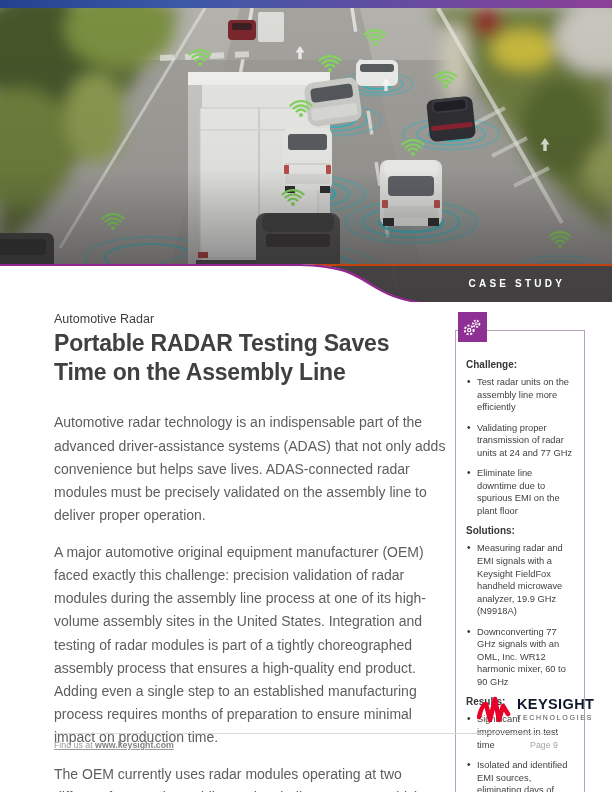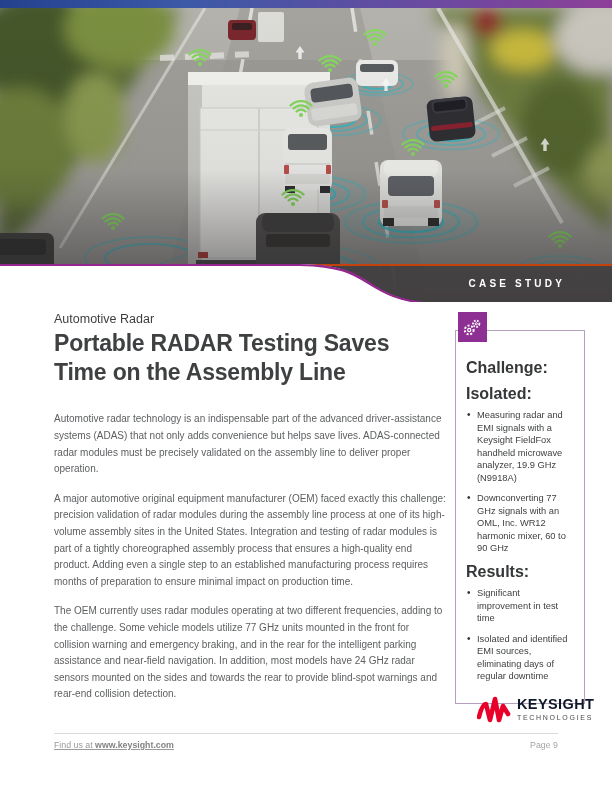--- a/index.html
+++ b/index.html
@@ -14,28 +14,28 @@
   
   .case-band{position:absolute;left:0;top:256px;width:612px;height:38px;
              background:rgba(66,63,65,0.92);border-top:2px solid #c2410c;box-sizing:border-box;}
   .swoosh{position:absolute;left:0;top:-2px;}
   .case-label{position:absolute;right:47px;top:12px;color:#ffffff;font-size:10px;
               font-weight:bold;letter-spacing:3.2px;}
   
   .main-col{position:absolute;left:54px;top:312px;width:392px;}
   .eyebrow{font-size:12.5px;color:#3e3e3e;margin:0 0 3px 0;}
   .title{font-size:23px;color:#3e4041;line-height:1.27;font-weight:700;margin:0 0 24px 0;letter-spacing:-0.2px;}
-  .para{font-size:10px;color:#5c5e60;line-height:1.66;margin:4px 0 13px 0;}
+  .para{font-size:14px;color:#5c5e60;line-height:1.66;margin:4px 0 13px 0;}
   
   .sidebar{position:absolute;left:455px;top:312px;width:130px;}
   .badge{position:absolute;left:3px;top:0;width:29px;height:30px;background:#8e2f93;
          display:flex;align-items:center;justify-content:center;}
   .side-box{box-sizing:border-box;margin-top:18px;width:130px;border:1px solid #b79fc0;
             padding:28px 10px 12px 10px;}
-  .side-h{font-size:16px;font-weight:bold;color:#353738;margin:8px 0 6px 0;}
+  .side-h{font-size:10px;font-weight:bold;color:#353738;margin:8px 0 6px 0;}
   .side-h:first-child{margin-top:0;}
   .side-ul{list-style:none;margin:0;padding:0;}
   .side-ul li{position:relative;font-size:9.3px;color:#3f4142;line-height:1.35;
               padding-left:11px;margin:0 0 8px 0;}
   .side-ul li::before{content:"•";position:absolute;left:1px;top:-1px;color:#2f3132;font-size:10px;}
   
   .logo{position:absolute;left:477px;top:694px;display:flex;align-items:center;}
   .logo-text{margin-left:6px;}
   .logo-name{font-size:14.5px;font-weight:bold;color:#0f172a;letter-spacing:0.4px;line-height:1;}
   .logo-sub{font-size:7px;color:#4a4a4a;letter-spacing:1.7px;line-height:1;margin-top:2px;}
@@ -272,21 +272,26 @@
         <g stroke="#ffffff" fill="none">
           <circle cx="6.2" cy="12" r="4.4" stroke-width="2" stroke-dasharray="2 1.7"></circle>
           <circle cx="6.2" cy="12" r="1.6" stroke-width="1.2"></circle>
           <circle cx="13.2" cy="5.8" r="3.2" stroke-width="1.8" stroke-dasharray="1.7 1.4"></circle>
           <circle cx="13.2" cy="5.8" r="1.1" stroke-width="1"></circle>
         </g>
       </svg>
     </div>
     <div class="side-box">
       <div class="side-h">Challenge:</div>
-      <div class="side-h">Isolated:</div>
+      <ul class="side-ul">
+        <li>Test radar units on the assembly line more efficiently</li>
+        <li>Validating proper transmission of radar units at 24 and 77 GHz</li>
+        <li>Eliminate line downtime due to spurious EMI on the plant floor</li>
+      </ul>
+      <div class="side-h">Solutions:</div>
       <ul class="side-ul">
         <li>Measuring radar and EMI signals with a Keysight FieldFox handheld microwave analyzer, 19.9 GHz (N9918A)</li>
         <li>Downconverting 77 GHz signals with an OML, Inc. WR12 harmonic mixer, 60 to 90 GHz</li>
       </ul>
       <div class="side-h">Results:</div>
       <ul class="side-ul">
         <li>Significant improvement in test time</li>
         <li>Isolated and identified EMI sources, eliminating days of regular downtime</li>
       </ul>
     </div>

